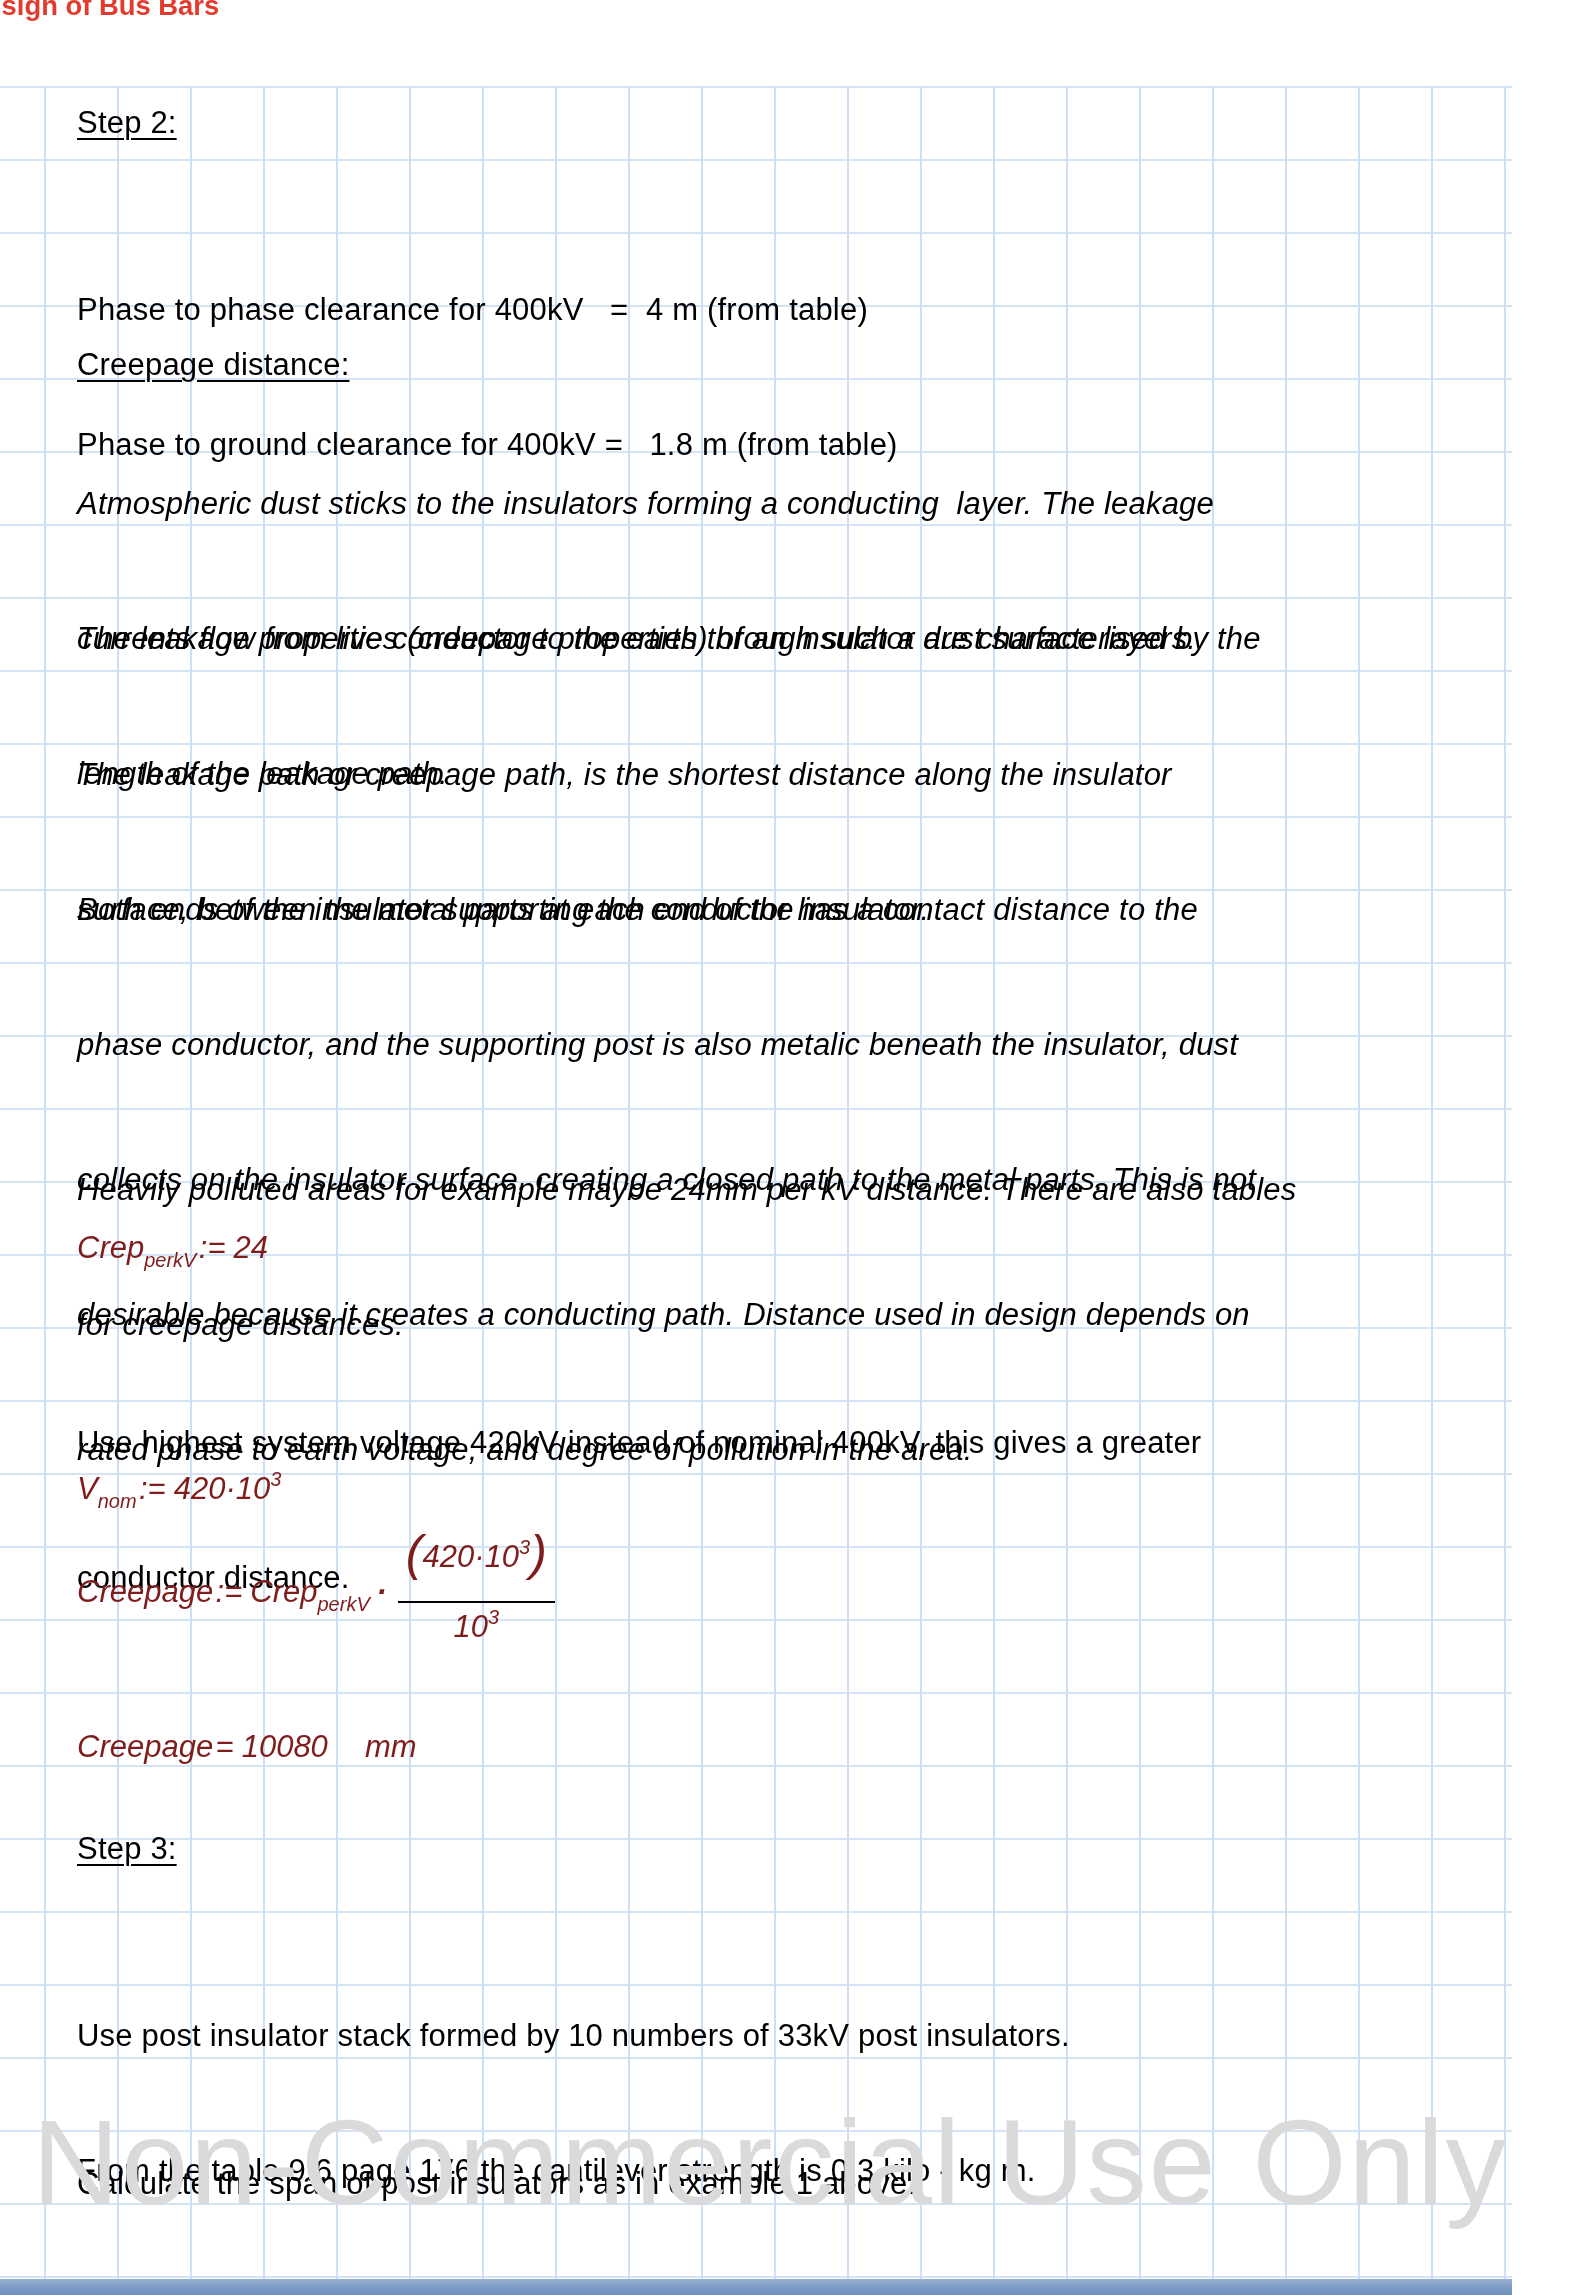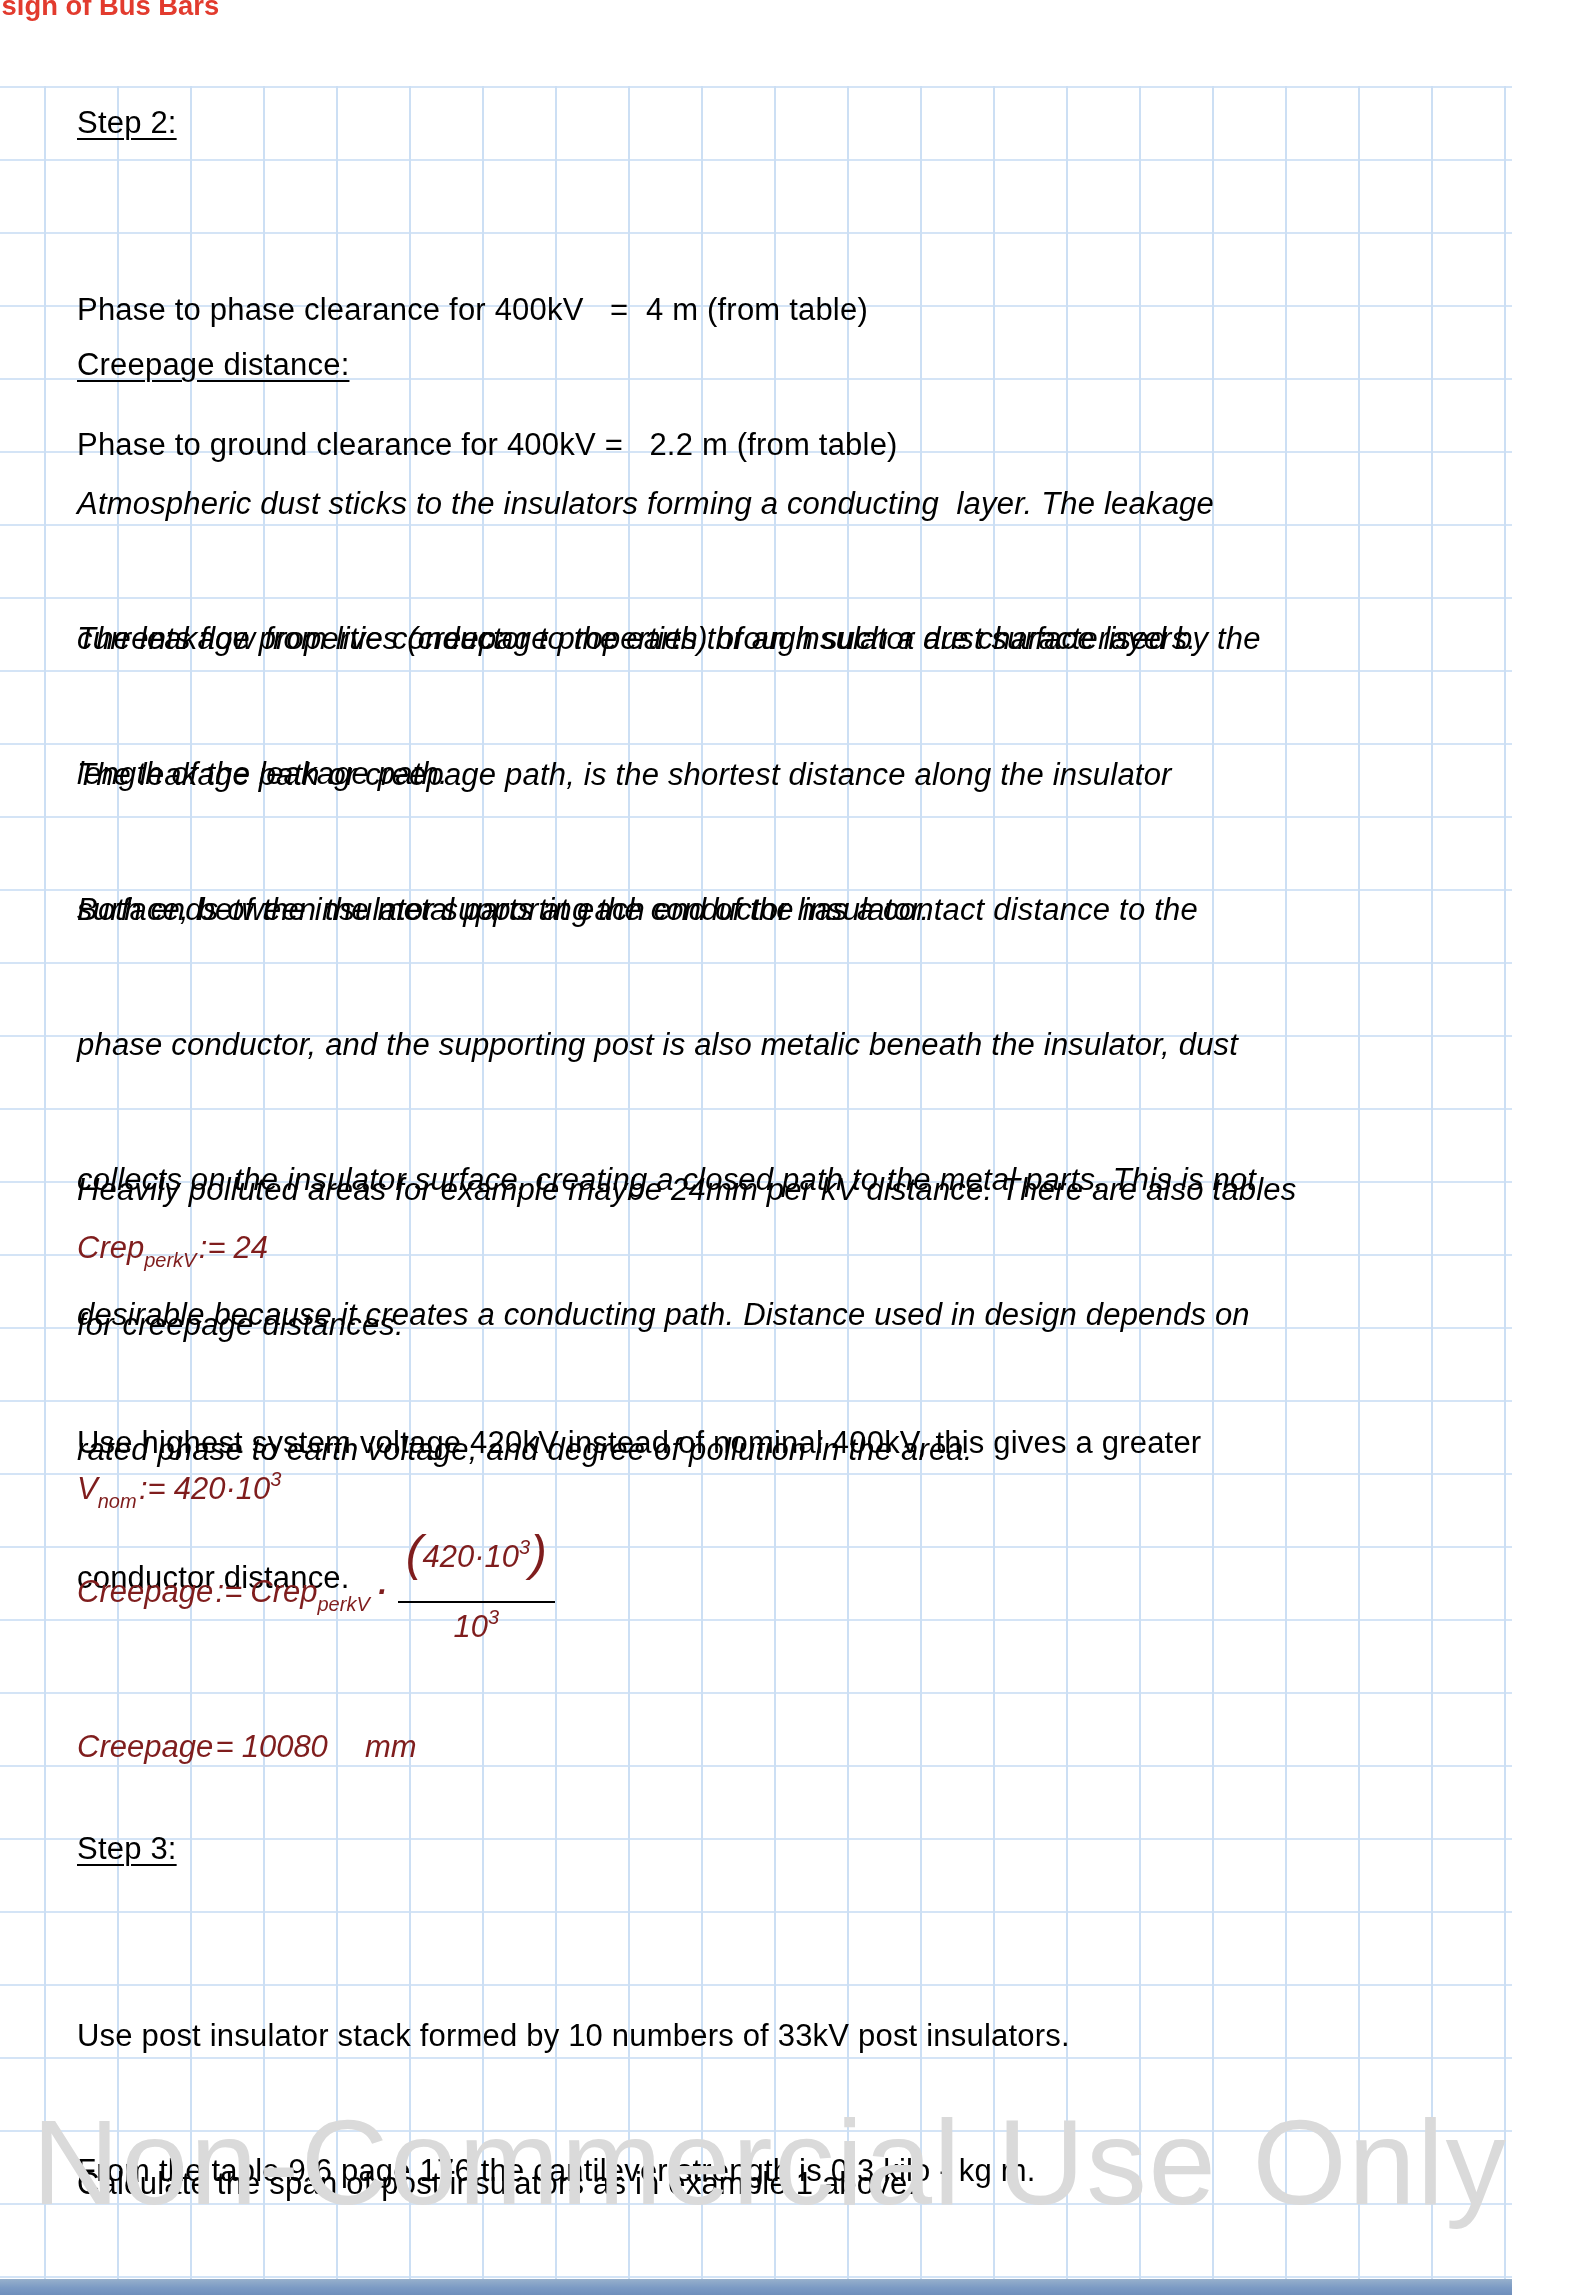--- a/index.html
+++ b/index.html
@@ -53,21 +53,21 @@
 <div class="page">
 
   <div class="grid"></div>
 
   <div class="red-title">sign of Bus Bars</div>
 
   <div class="txt heading" style="top:100px">Step 2:</div>
 
   <div class="txt" style="top:197px">
     <div>Phase to phase clearance for 400kV   =  4 m (from table)</div>
-    <div>Phase to ground clearance for 400kV =   2.2 m (from table)</div>
+    <div>Phase to ground clearance for 400kV =   1.8 m (from table)</div>
   </div>
 
   <div class="txt heading" style="top:342px">Creepage distance:</div>
 
   <div class="txt it" style="top:391px">
     <div>Atmospheric dust sticks to the insulators forming a conducting  layer. The leakage</div>
     <div>currents flow from live conductor to the earth through such a dust surface layers.</div>
   </div>
 
   <div class="txt it" style="top:526px">

